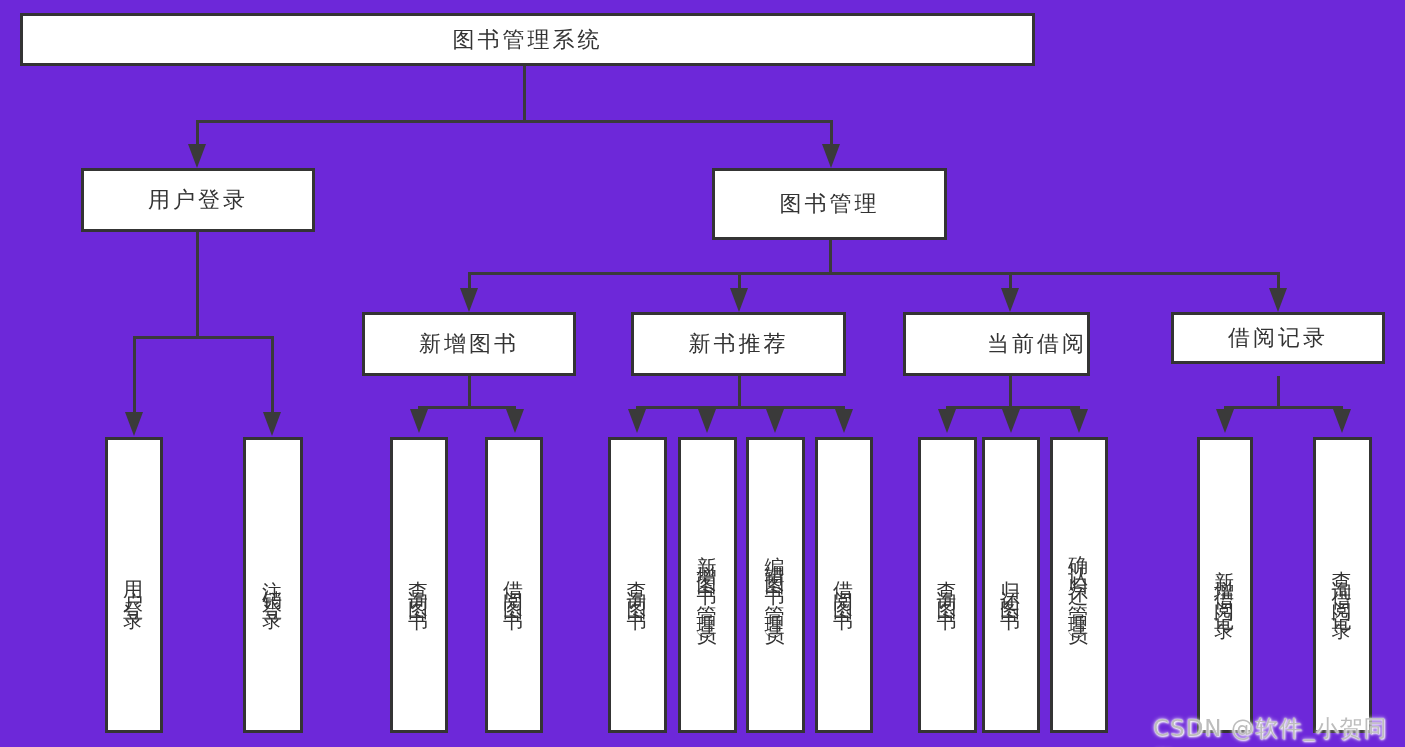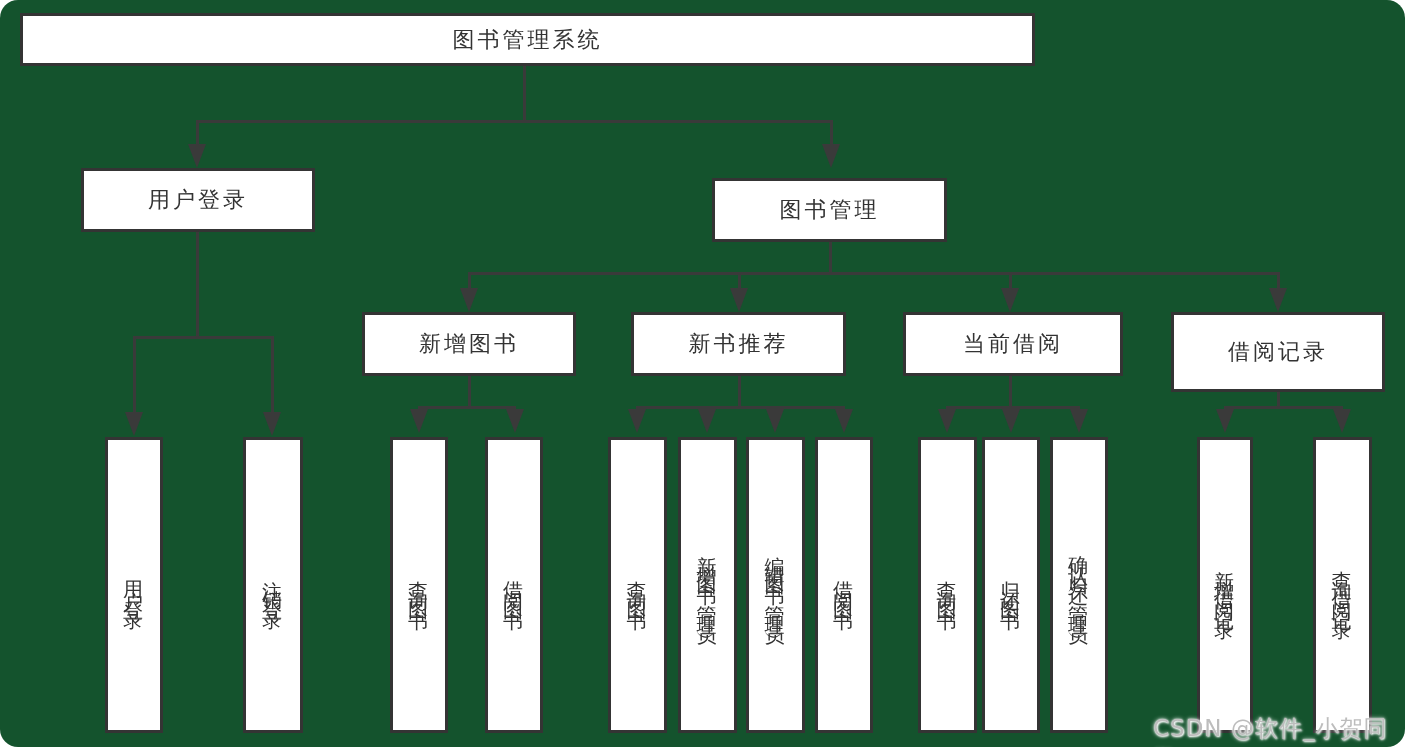--- a/index.html
+++ b/index.html
@@ -1,18 +1,18 @@
 <!DOCTYPE html>
 <html><head>
 <meta charset="utf-8">
 <style>
   html,body{margin:0;padding:0;background:#fff;}
   .canvas{
-    position:relative;width:1405px;height:747px;background:#14532d;
-    font-family:"DejaVu Sans","Liberation Sans",sans-serif;overflow:hidden;color:#333;border-radius:18px;
+    position:relative;width:1405px;height:747px;background:#6d28d9;
+    font-family:"DejaVu Sans","Liberation Sans",sans-serif;overflow:hidden;color:#333;
   }
   
   .hbox{
     position:absolute;box-sizing:border-box;border:3px solid #343434;background:#fff;
     display:flex;align-items:center;justify-content:center;
     font-size:22px;letter-spacing:3px;color:#333;z-index:2;
   }
   
   .vbox{
     position:absolute;box-sizing:border-box;border:3px solid #343434;background:#fff;z-index:2;
@@ -40,34 +40,34 @@
 
 <div class="canvas">
 
   <div class="hbox" style="left:20px;top:13px;width:1015px;height:53px;">
     <span>图书管理系统</span>
   </div>
 
   <div class="hbox" style="left:81px;top:168px;width:234px;height:64px;">
     <span>用户登录</span>
   </div>
-  <div class="hbox" style="left:712px;top:168px;width:235px;height:64px;margin-top:10px;">
+  <div class="hbox" style="left:712px;top:168px;width:235px;height:72px;">
     <span>图书管理</span>
   </div>
 
   <div class="hbox" style="left:362px;top:312px;width:214px;height:64px;">
     <span>新增图书</span>
   </div>
   <div class="hbox" style="left:631px;top:312px;width:215px;height:64px;">
     <span>新书推荐</span>
   </div>
-  <div class="hbox" style="left:903px;top:312px;width:220px;height:64px;">
+  <div class="hbox" style="left:903px;top:312px;width:187px;height:64px;justify-content:flex-end;">
     <span>当前借阅</span>
   </div>
-  <div class="hbox" style="left:1171px;top:312px;width:214px;height:80px;">
+  <div class="hbox" style="left:1171px;top:312px;width:214px;height:52px;">
     <span>借阅记录</span>
   </div>
 
   <div class="vbox" style="left:105px;top:437px;width:58px;height:296px;">
     <span>用户登录</span>
   </div>
   <div class="vbox" style="left:243px;top:437px;width:60px;height:296px;">
     <span>注销登录</span>
   </div>
 

